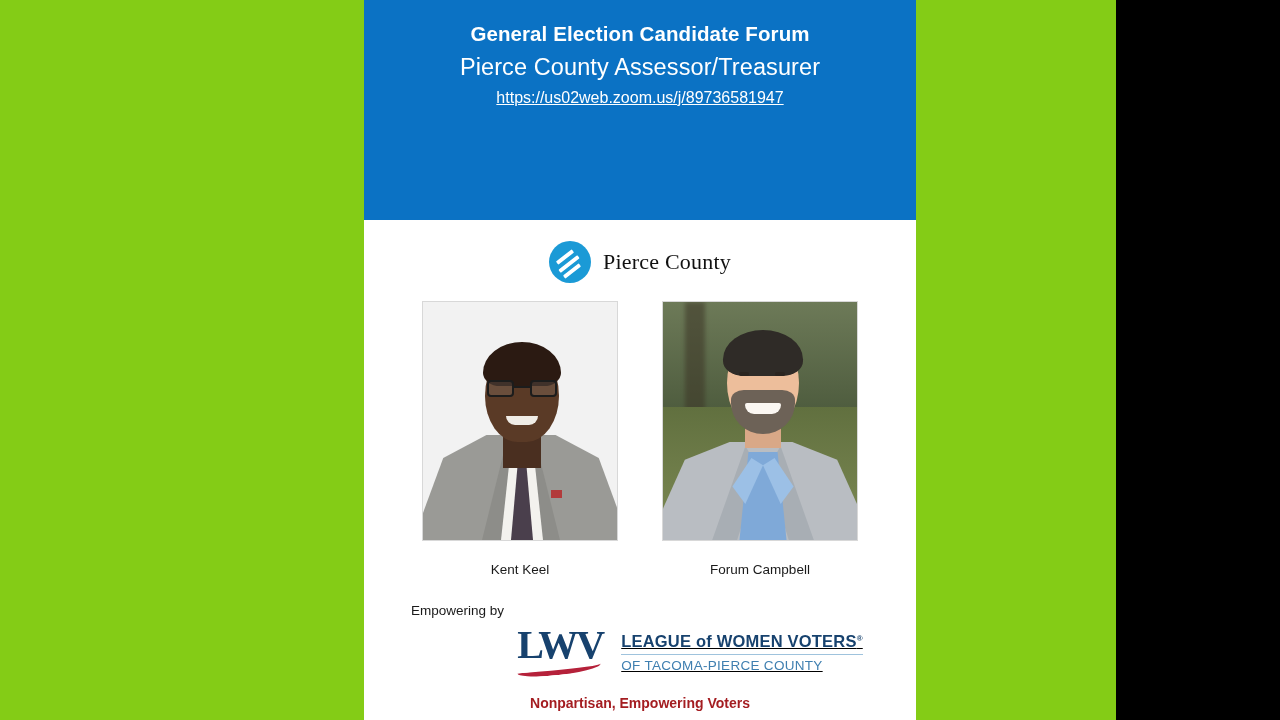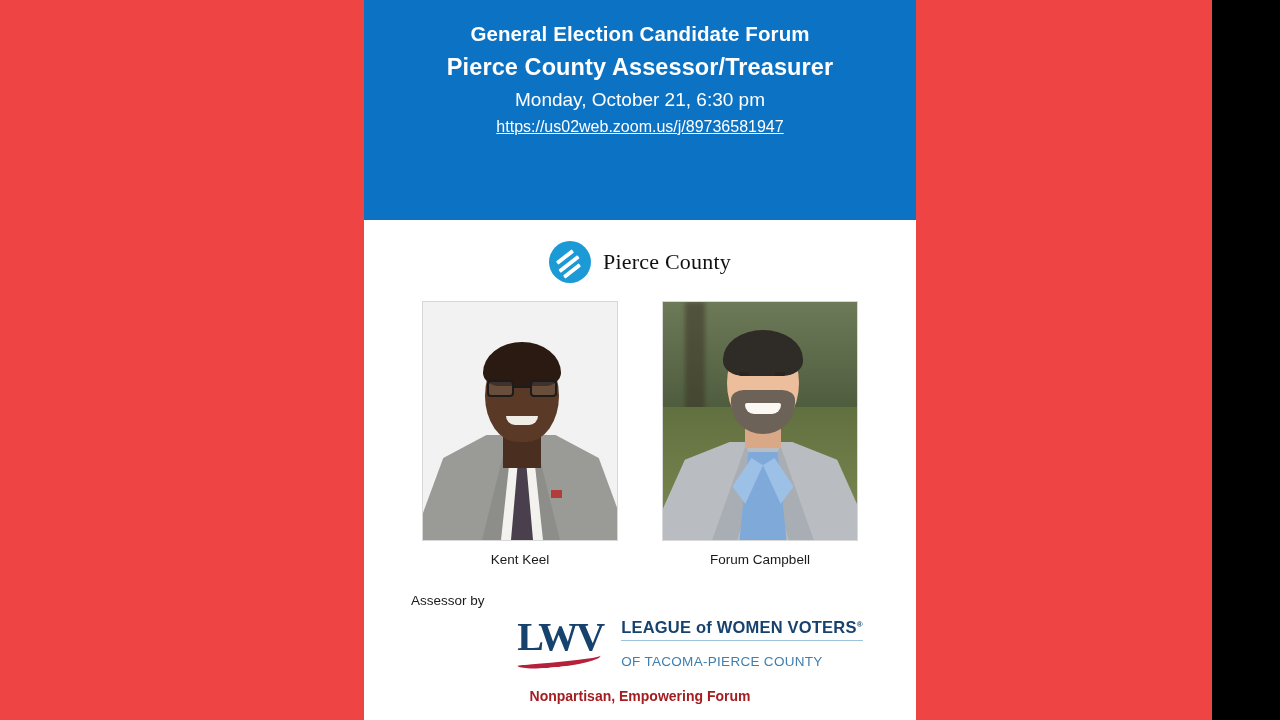--- a/index.html
+++ b/index.html
@@ -4,22 +4,22 @@
 <style>
   * { box-sizing: border-box; margin: 0; padding: 0; }
   html, body {
     width: 1280px; height: 720px;
     background: #000;
     font-family: "Liberation Sans", sans-serif;
     overflow: hidden;
   }
   .stage {
     position: relative;
-    width: 1212px; height: 720px;
-    background: #ef4444;
+    width: 1116px; height: 720px;
+    background: #84cc16;
   }
   .poster {
     position: absolute;
     left: 364px; top: 0;
     width: 552px; height: 720px;
     background: #ffffff;
     display: flex;
     flex-direction: column;
     align-items: center;
   }
@@ -39,21 +39,21 @@
     letter-spacing: 0.1px;
   }
   .hdr-line2 {
     font-size: 19px;
     font-weight: normal;
     line-height: 1.5;
     margin-top: 6px;
   }
   .hdr-office {
     font-size: 23.5px;
-    font-weight: bold;
+    font-weight: normal;
     line-height: 1.45;
     margin-top: 3px;
     letter-spacing: 0.1px;
   }
   .hdr-when {
     font-size: 19px;
     line-height: 1.5;
     margin-top: 1px;
   }
   .hdr-link {
@@ -107,21 +107,21 @@
   }
   .candidate { width: 196px; text-align: center; }
   .photo-frame {
     width: 196px; height: 240px;
     border: 1px solid #d8d8d8;
     overflow: hidden;
     position: relative;
     background: #dcdcdc;
   }
   .cand-name {
-    margin-top: 11px;
+    margin-top: 21px;
     font-size: 13.5px;
     color: #1a1a1a;
   }
   
   .p-a { background: #f2f2f2; }
   .p-a .suitcoat {
     position: absolute; left: -10px; bottom: 0; width: 216px; height: 105px;
     background: #9a9a96;
     clip-path: polygon(0 100%, 14% 22%, 34% 0, 66% 0, 86% 22%, 100% 100%);
   }
@@ -279,55 +279,54 @@
     line-height: 42px;
   }
   .lwv-swoosh {
     position: absolute;
     left: 0; top: 38px;
     width: 84px; height: 13px;
     border-bottom: 5px solid #b5213a;
     border-radius: 0 0 60% 40%;
     transform: rotate(-5deg);
   }
-  .lwv-text { padding-top: 4px; }
+  .lwv-text { padding-top: 4px; text-decoration: underline; }
   .lwv-line1 {
     font-size: 16.5px;
     font-weight: bold;
     color: #17426e;
     letter-spacing: 0.2px;
   }
   .lwv-line1 .reg { font-size: 8px; vertical-align: super; }
   .lwv-line2 {
     margin-top: 3px;
     font-size: 13.5px;
     color: #3f7fb0;
     letter-spacing: 0.3px;
     border-top: 1px solid #9fc3dd;
-    padding-top: 13px;
+    padding-top: 3px;
   }
   .tagline {
     margin-top: 19px;
     font-size: 14px;
     font-weight: bold;
     color: #a41d21;
     text-align: center;
   }
 </style>
 </head>
 <body>
 
 <div class="stage">
 
   <div class="poster">
 
     <div class="header">
       <div class="hdr-line1">General Election Candidate Forum</div>
       <div class="hdr-office">Pierce County Assessor/Treasurer</div>
-      <div class="hdr-when">Monday, October 21, 6:30 pm</div>
       <a class="hdr-link">https://us02web.zoom.us/j/89736581947</a>
     </div>
 
     <div class="county-logo">
       <div class="county-mark">
         <span class="bar b1"></span>
         <span class="bar b2"></span>
         <span class="bar b3"></span>
       </div>
       <div class="county-name">Pierce County</div>
@@ -371,31 +370,31 @@
           <span class="mouthb"></span>
           <span class="hairb"></span>
           <span class="eye-l"></span>
           <span class="eye-r"></span>
         </div>
         <div class="cand-name">Forum Campbell</div>
       </div>
 
     </div>
 
-    <div class="sponsored">Assessor by</div>
+    <div class="sponsored">Empowering by</div>
 
     <div class="lwv-block">
       <div class="lwv-mark">
         <div class="lwv-letters">LWV</div>
         <span class="lwv-swoosh"></span>
       </div>
       <div class="lwv-text">
         <div class="lwv-line1">
           <span>LEAGUE of WOMEN VOTERS</span><span class="reg">®</span>
         </div>
         <div class="lwv-line2">OF TACOMA-PIERCE COUNTY</div>
       </div>
     </div>
 
-    <div class="tagline">Nonpartisan, Empowering Forum</div>
+    <div class="tagline">Nonpartisan, Empowering Voters</div>
 
   </div>
 </div>
 
 </body></html>

